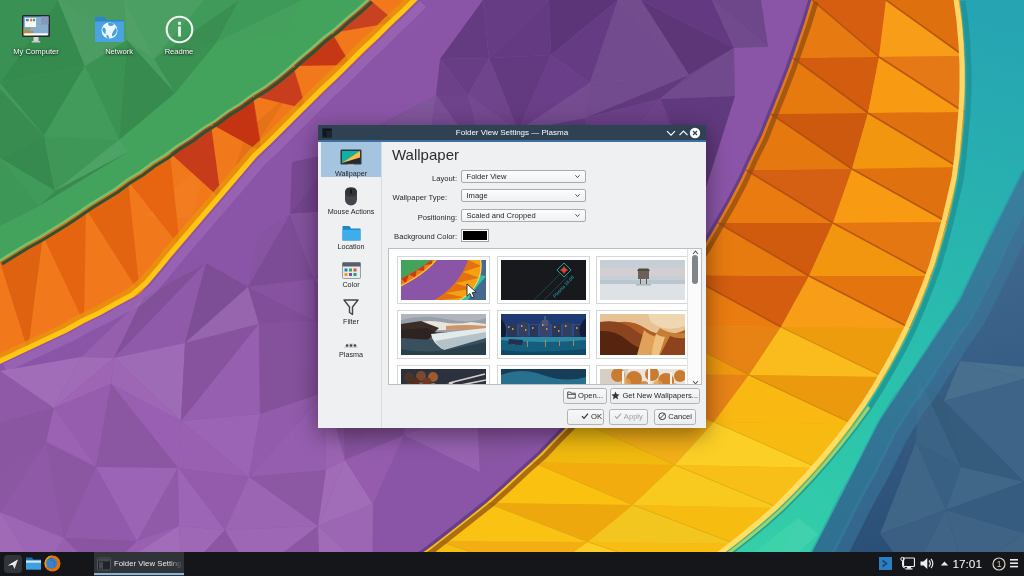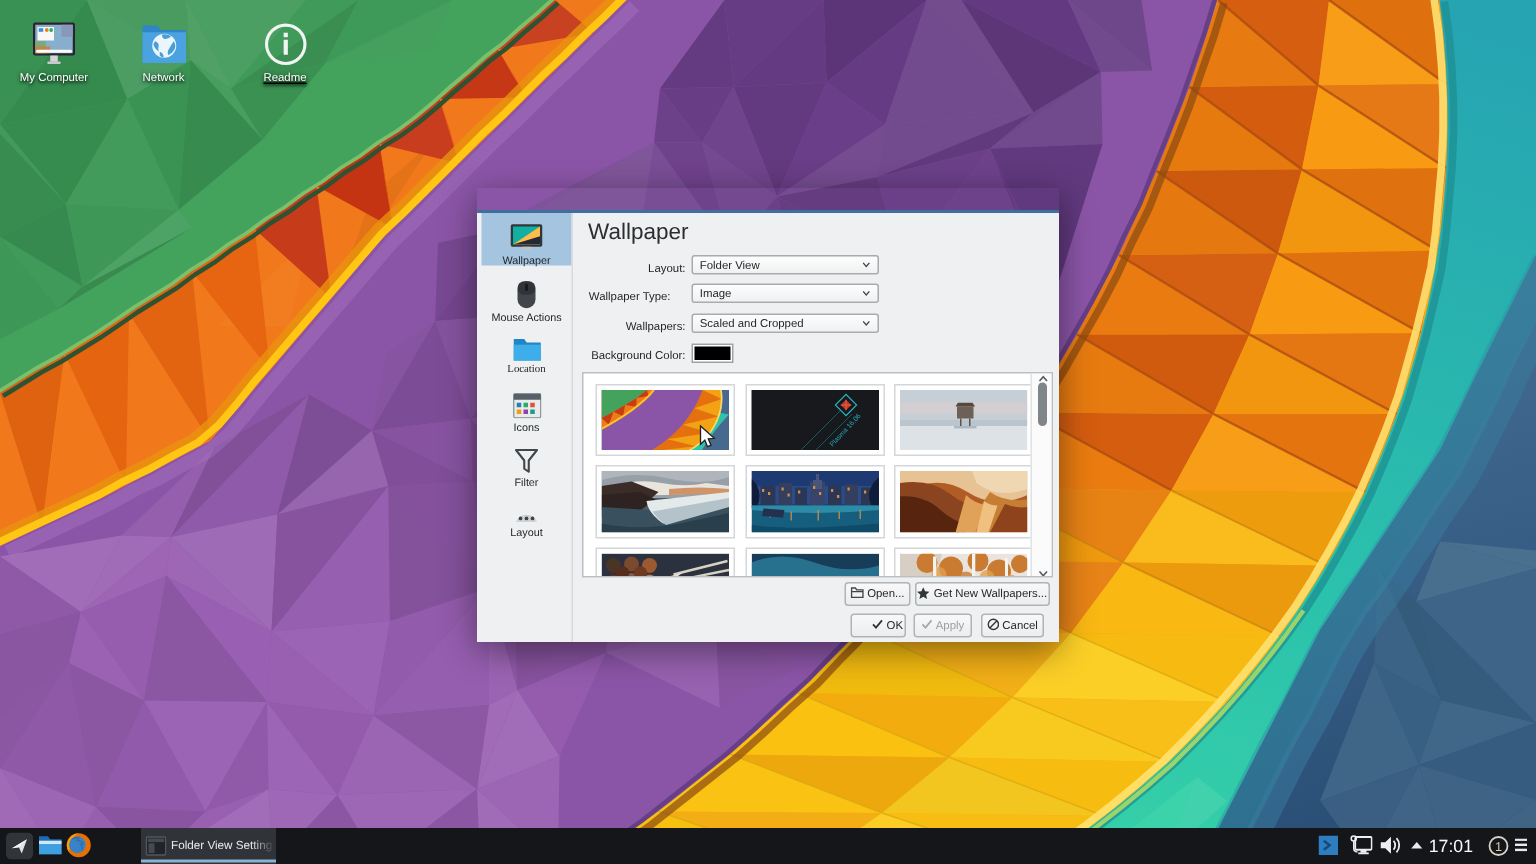--- a/index.html
+++ b/index.html
@@ -408,43 +408,57 @@
  <rect x="2.5" y="13.5" width="7" height="8" fill="#7ba873" opacity=".9"></rect>
  <rect x="2.5" y="17" width="10" height="4.5" fill="#cf7f3a" opacity=".85"></rect>
  <rect x="20" y="2.5" width="7.5" height="8" fill="#8898b8"></rect>
  <rect x="3" y="19.2" width="24" height="2" rx="1" fill="#fbfbfb"></rect>
  <rect x="12.5" y="23" width="5" height="4.2" fill="#d6d6d8"></rect>
  <rect x="10.5" y="27" width="9" height="1.6" rx="0.8" fill="#c9c9cc"></rect>
 </svg>
 <div class="desk-lbl">My Computer</div>
     </div>
 
-<div class="desk-ic" style="left:85px;top:13px;width:48px;">
+<div class="desk-ic" style="left:85px;top:13px;width:48px;text-align:right;">
 <svg width="33" height="31" viewBox="0 0 33 31" style="display:block;margin:0 auto;">
  <path d="M2 4 h10 l2 3 h17 v22 H2 Z" fill="#2f86c6"></path>
  <rect x="2" y="8.5" width="29" height="20.5" fill="#4aa3e0"></rect>
  <circle cx="16.5" cy="17.5" r="8" fill="#eaf5fc"></circle>
  <path d="M10.5 14.5 q2.8 1 2.2 3.8 q-0.6 1.4 0.2 3 q-2.8 -1.6 -3.6 -4.4 q0.2 -1.6 1.2 -2.4 Z" fill="#4a9fd8"></path>
  <path d="M15 10 q3.5 -0.6 6 1.2 q-1.6 2.2 -4.4 1.8 q-1.8 -0.8 -1.6 -3 Z" fill="#4a9fd8"></path>
  <path d="M22.8 14.5 q1.8 2.5 0.6 5.2 q-1.4 3 -4.2 4 q-1 -2.2 0.6 -4.4 q1.4 -2.4 3 -4.8 Z" fill="#4a9fd8"></path>
  <path d="M13.5 21.5 q2 0.5 2.5 2.5 q-0.2 0.8 0.3 1.4 q-1.8 -0.2 -2.8 -1.4 Z" fill="#4a9fd8"></path>
 </svg>
 <div class="desk-lbl">Network</div>
     </div>
 
-<div class="desk-ic" style="left:166px;top:15px;width:48px;text-decoration:underline;">
+<div class="desk-ic" style="left:155px;top:15px;width:48px;">
 <svg width="29" height="29" viewBox="0 0 29 29" style="display:block;margin:0 auto;">
  <circle cx="14.5" cy="14.5" r="12.8" fill="none" stroke="#f2f4f4" stroke-width="2.1"></circle>
  <rect x="13.1" y="11.5" width="2.8" height="10" fill="#f2f4f4"></rect>
  <rect x="13.1" y="6.8" width="2.8" height="3" fill="#f2f4f4"></rect>
 </svg>
 <div class="desk-lbl">Readme</div>
     </div>
 
 <div id="dlg">
+ <div id="tbar">
+  <div class="ttl">Folder View Settings — Plasma</div>
+  <svg width="10" height="10" viewBox="0 0 10 10" style="position:absolute;left:4px;top:2.5px;">
+    <rect width="10" height="10" rx="1" fill="#1a2630"></rect>
+    <rect x="1" y="1" width="8" height="2" fill="#0d151c"></rect>
+    <rect x="1.4" y="3.6" width="3" height="5" fill="#0d151c"></rect>
+  </svg>
+  <svg width="44" height="12" viewBox="0 0 44 12" style="position:absolute;right:4px;top:1.5px;">
+    <path d="M9 4.2 l4 4 l4 -4" fill="none" stroke="#fcfcfc" stroke-width="1.2"></path>
+    <path d="M21.5 8.2 l4 -4 l4 4" fill="none" stroke="#fcfcfc" stroke-width="1.2"></path>
+    <circle cx="37" cy="6" r="5.2" fill="#fcfcfc"></circle>
+    <path d="M35 4 l4 4 M39 4 l-4 4" stroke="#2f4254" stroke-width="1.2"></path>
+  </svg>
+ </div>
  <div id="tline"></div>
  <div id="dbody">
   <div id="side">
    <div class="sel"></div>
    <div class="it" style="top:7px;">
             <svg width="22" height="19" viewBox="0 0 22 19" style="display:block;margin:0 auto;">
      <rect x="0.5" y="0.5" width="21" height="15" rx="1.2" fill="#31363b"></rect>
      <rect x="2" y="2" width="18" height="12" fill="#11b0a2"></rect>
      <path d="M20 2 v12 h-18 Z" fill="#fdbc4b"></path>
      <path d="M2 14 l18 -5.5 v5.5 Z" fill="#232a33"></path>
@@ -453,67 +467,67 @@
             <div style="margin-top:1px;">Wallpaper</div>
           </div>
    <div class="it" style="top:44.5px;">
             <svg width="14" height="19" viewBox="0 0 14 19" style="display:block;margin:0 auto;">
      <rect x="1" y="0.5" width="12" height="18" rx="6" fill="#42464b"></rect>
      <rect x="1" y="0.5" width="12" height="9" rx="4.5" fill="#303338"></rect>
      <rect x="6" y="2" width="2" height="5" rx="1" fill="#17191b"></rect>
     </svg>
             <div style="margin-top:1px;">Mouse Actions</div>
           </div>
-   <div class="it" style="top:82px;font-family:Liberation Serif, serif;">
+   <div class="it" style="top:82px;">
             <svg width="19" height="17" viewBox="0 0 19 17" style="display:block;margin:0 auto;">
      <path d="M0.5 2 h7 l1.6 2.4 h9.4 v12 h-18 Z" fill="#2186c6"></path>
      <rect x="0.5" y="5.8" width="18" height="10.6" fill="#3daee9"></rect>
     </svg>
             <div style="margin-top:1px;">Location</div>
           </div>
    <div class="it" style="top:119.5px;">
             <svg width="19" height="17" viewBox="0 0 19 17" style="display:block;margin:0 auto;">
      <rect x="0.5" y="0.5" width="18" height="16" rx="1" fill="#e8eaeb" stroke="#7f8c8d" stroke-width="0.8"></rect>
      <rect x="0.5" y="0.5" width="18" height="4" fill="#57606a"></rect>
      <rect x="2.5" y="6.5" width="3" height="3" fill="#2980b9"></rect>
               <rect x="7" y="6.5" width="3" height="3" fill="#27ae60"></rect>
      <rect x="11.5" y="6.5" width="3" height="3" fill="#e74c3c"></rect>
               <rect x="2.5" y="11" width="3" height="3" fill="#f39c12"></rect>
      <rect x="7" y="11" width="3" height="3" fill="#8e44ad"></rect>
               <rect x="11.5" y="11" width="3" height="3" fill="#16a085"></rect>
     </svg>
-            <div style="margin-top:1px;">Icons</div>
+            <div style="margin-top:1px;">Color</div>
           </div>
    <div class="it" style="top:157px;">
             <svg width="16" height="17" viewBox="0 0 16 17" style="display:block;margin:0 auto;">
      <path d="M1 1 h14 l-5.5 7 v7.5 l-3 -2 v-5.5 Z" fill="none" stroke="#41464b" stroke-width="1.4" stroke-linejoin="round"></path>
     </svg>
             <div style="margin-top:1px;">Filter</div>
           </div>
    <div class="it" style="top:195px;">
             <svg width="18" height="12" viewBox="0 0 18 12" style="display:block;margin:0 auto;">
      <path d="M2 11 a7.5 7.5 0 0 1 14 0 Z" fill="#cfd3d6"></path>
      <circle cx="5" cy="8.6" r="1.25" fill="#41464b"></circle>
               <circle cx="9" cy="8.6" r="1.25" fill="#41464b"></circle>
               <circle cx="13" cy="8.6" r="1.25" fill="#41464b"></circle>
     </svg>
-            <div style="margin-top:1px;">Layout</div>
+            <div style="margin-top:1px;">Plasma</div>
           </div>
   </div>
   <div id="sidesep"></div>
   <h1 class="wp">Wallpaper</h1>
   <div class="flbl" style="left:69px;top:31.5px;">Layout:</div>
   <div class="dd" style="top:27.5px;">Folder View<svg class="chev" viewBox="0 0 6 6">
             <path d="M0.5 1.5 l2.5 2.8 l2.5 -2.8" fill="none" stroke="#41464b" stroke-width="1.1"></path>
           </svg></div>
   <div class="flbl" style="left:59px;top:51px;">Wallpaper Type:</div>
   <div class="dd" style="top:47px;">Image<svg class="chev" viewBox="0 0 6 6">
             <path d="M0.5 1.5 l2.5 2.8 l2.5 -2.8" fill="none" stroke="#41464b" stroke-width="1.1"></path>
           </svg></div>
-  <div class="flbl" style="left:69px;top:70.5px;">Wallpapers:</div>
+  <div class="flbl" style="left:69px;top:70.5px;">Positioning:</div>
   <div class="dd" style="top:66.5px;">Scaled and Cropped<svg class="chev" viewBox="0 0 6 6">
             <path d="M0.5 1.5 l2.5 2.8 l2.5 -2.8" fill="none" stroke="#41464b" stroke-width="1.1"></path>
           </svg></div>
   <div class="flbl" style="left:69px;top:90px;">Background Color:</div>
   <div style="position:absolute;left:142.5px;top:87px;width:26px;height:11px;border:1px solid #9ea2a4;background:#fff;">
     <div style="position:absolute;left:1px;top:1px;right:1px;bottom:1px;background:#000;"></div>
         </div>
   <div id="grid">
    <div class="th" style="left:8px;top:7px;">
  <div class="im"><svg width="85" height="41" viewBox="0 0 1024 576" preserveAspectRatio="none">

